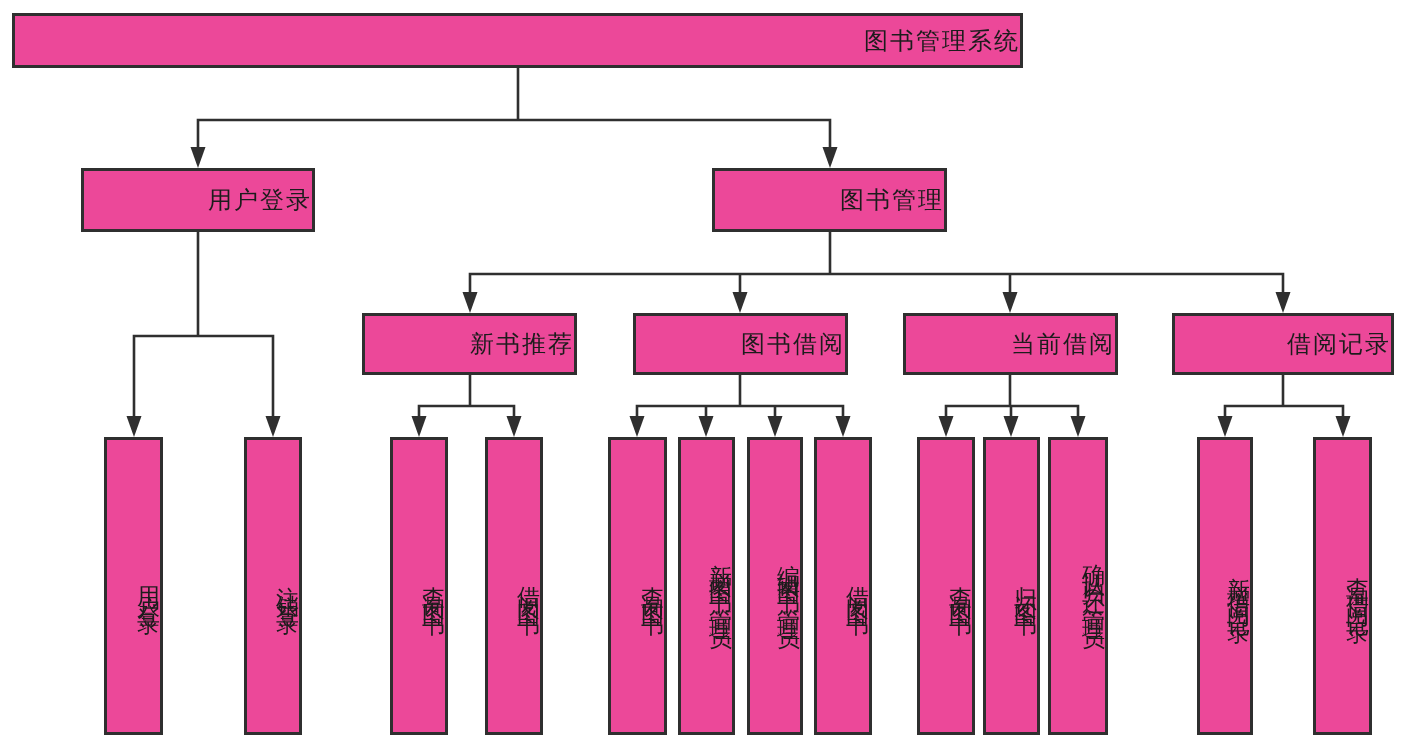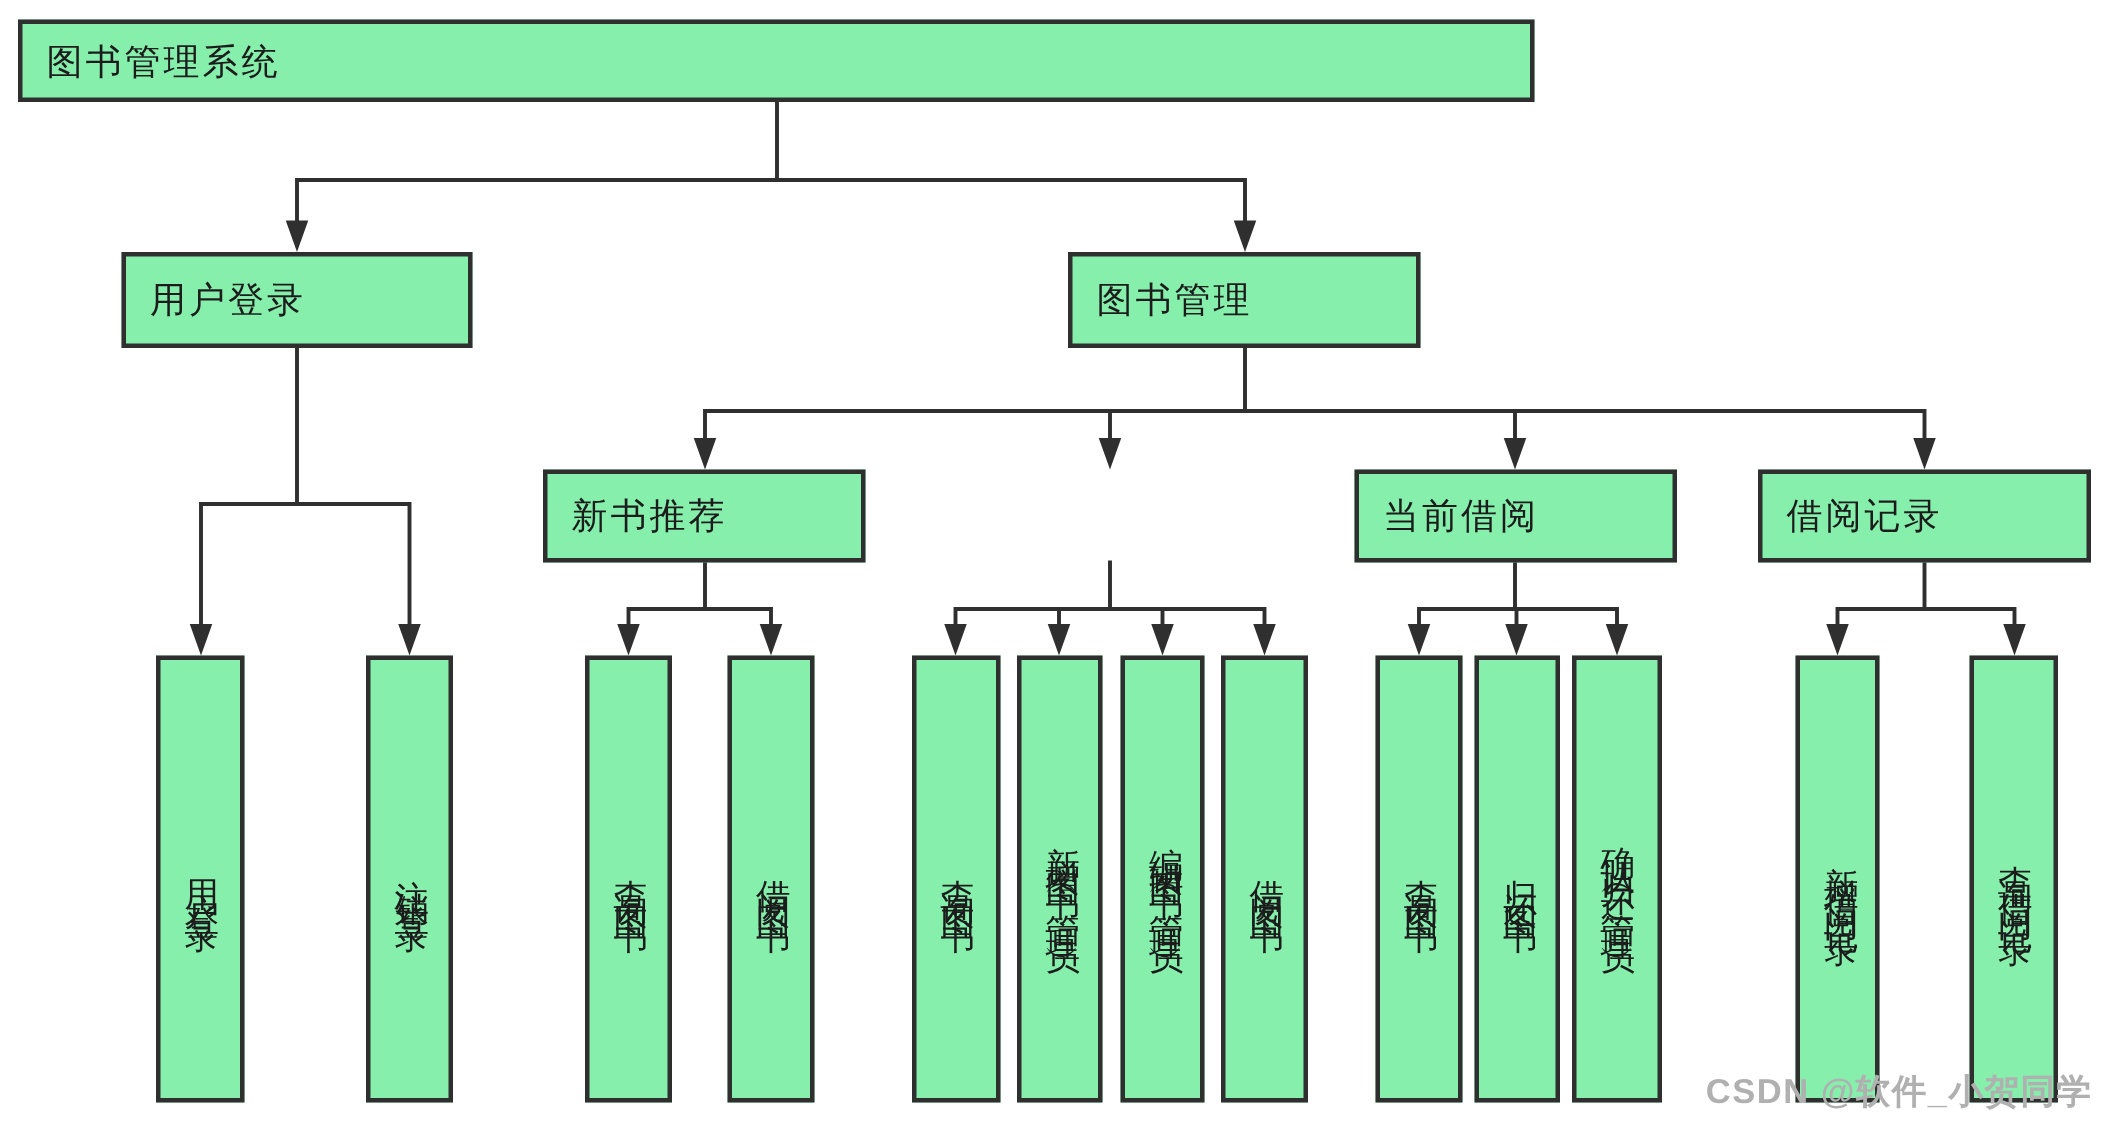--- a/index.html
+++ b/index.html
@@ -9,22 +9,22 @@
     width:1405px;height:747px;
     background:var(--bg,#fff);
     font-family:"Liberation Sans","DejaVu Sans",sans-serif;
     overflow:hidden;
   }
   .wires{position:absolute;inset:0;z-index:1;}
   .wires path{stroke:var(--line,#2f2f2f);stroke-width:2.6;fill:none;stroke-linecap:square;}
   .wires polygon{fill:var(--line,#2f2f2f);stroke:none;}
   .box{
     position:absolute;z-index:2;box-sizing:border-box;
-    background:#86efac;border:3px solid var(--line,#2f2f2f);
-    display:flex;align-items:center;justify-content:flex-start;
+    background:#ec4899;border:3px solid var(--line,#2f2f2f);
+    display:flex;align-items:center;justify-content:flex-end;
     color:var(--text,#1c1c1c);
     padding-left:16px;
   }
   .box.h{font-size:24px;letter-spacing:2px;white-space:nowrap;}
   .box.v span{
     writing-mode:vertical-rl;text-orientation:mixed;
     font-size:23px;line-height:1;letter-spacing:9px;
   }
   .watermark{
     position:absolute;right:10px;bottom:4px;z-index:5;
@@ -80,20 +80,23 @@
   <div class="box h" style="left:81px;top:168px;width:234px;height:64px">
     <span>用户登录</span>
   </div>
   <div class="box h" style="left:362px;top:313px;width:215px;height:62px">
     <span>新书推荐</span>
   </div>
 
   <div class="box h" style="left:712px;top:168px;width:235px;height:64px">
     <span>图书管理</span>
   </div>
+  <div class="box h" style="left:633px;top:313px;width:215px;height:62px">
+    <span>图书借阅</span>
+  </div>
   <div class="box h" style="left:903px;top:313px;width:215px;height:62px">
     <span>当前借阅</span>
   </div>
   <div class="box h" style="left:1172px;top:313px;width:222px;height:62px">
     <span>借阅记录</span>
   </div>
 
   <div class="box v" style="left:104px;top:437px;width:59px;height:298px">
     <span>用户登录</span>
   </div>
@@ -127,14 +130,13 @@
   <div class="box v" style="left:1048px;top:437px;width:60px;height:298px">
     <span>确认归还（管理员）</span>
   </div>
   <div class="box v" style="left:1197px;top:437px;width:56px;height:298px">
     <span>新增借阅记录</span>
   </div>
   <div class="box v" style="left:1313px;top:437px;width:59px;height:298px">
     <span>查询借阅记录</span>
   </div>
 
-  <div class="watermark">CSDN @软件_小贺同学</div>
 </div>
 
 </body></html>

